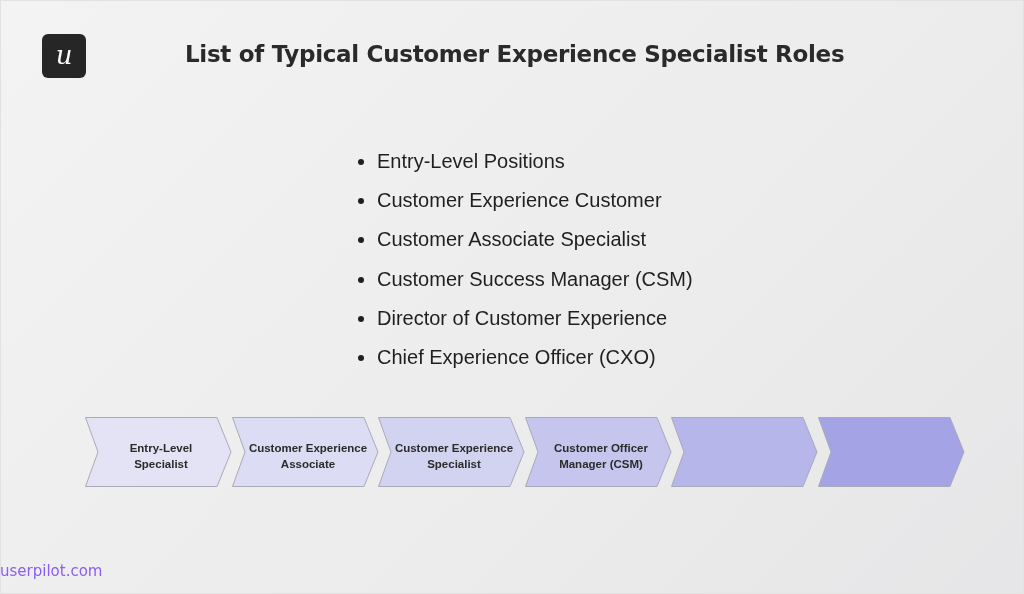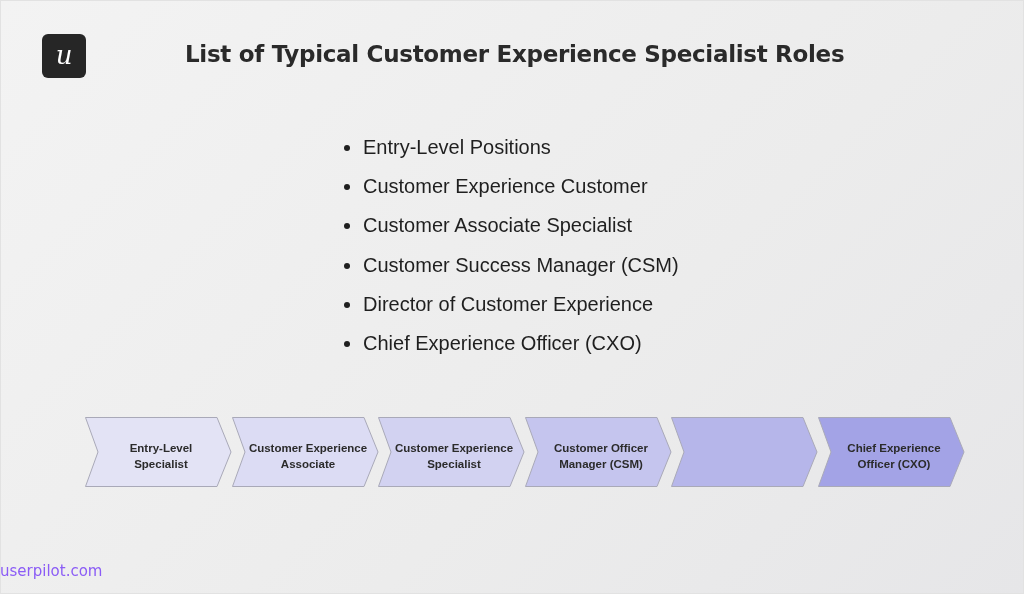--- a/index.html
+++ b/index.html
@@ -18,21 +18,21 @@
   .logo span {
     color:#fff; font-family:"DejaVu Serif", serif; font-style:italic;
     font-size:26px; line-height:1; margin-top:-3px;
   }
   .title {
     position:absolute; left:185px; top:41px; width:700px;
     font-family:"DejaVu Sans", sans-serif; font-weight:bold;
     font-size:23px; color:#2a2a2a; letter-spacing:-0.3px; white-space:nowrap;
   }
   .list {
-    position:absolute; left:340px; top:133px; margin:0; padding:0; list-style:none;
+    position:absolute; left:340px; top:133px; margin:14px; padding:0; list-style:none;
   }
   .list li {
     position:relative; padding-left:23px; height:39.2px;
     font-family:"Liberation Sans", sans-serif; font-size:20px; color:#1f1f1f;
     line-height:28px;
   }
   .list li::before {
     content:""; position:absolute; left:4px; top:12px;
     width:6px; height:6px; border-radius:50%; background:#1f1f1f;
   }
@@ -107,19 +107,16 @@
   </div>
   <div class="chev" style="left:671px">
     <svg width="148" height="70">
         <polygon points="0.5,0.5 132,0.5 146,35 132,69.5 0.5,69.5 13,35" fill="#b6b6ea" stroke="#a9a9b8" stroke-width="1"></polygon>
       </svg>
   </div>
   <div class="chev" style="left:818px">
     <svg width="148" height="70">
         <polygon points="0.5,0.5 132,0.5 146,35 132,69.5 0.5,69.5 13,35" fill="#a3a3e6" stroke="#a9a9b8" stroke-width="1"></polygon>
       </svg>
-    <div class="lbl">
-        <div><span>Chief Experience</span><br><span>Officer (CXO)</span></div>
-      </div>
   </div>
 </div>
 
 <div class="footer">userpilot.com</div>
 
 </body></html>

